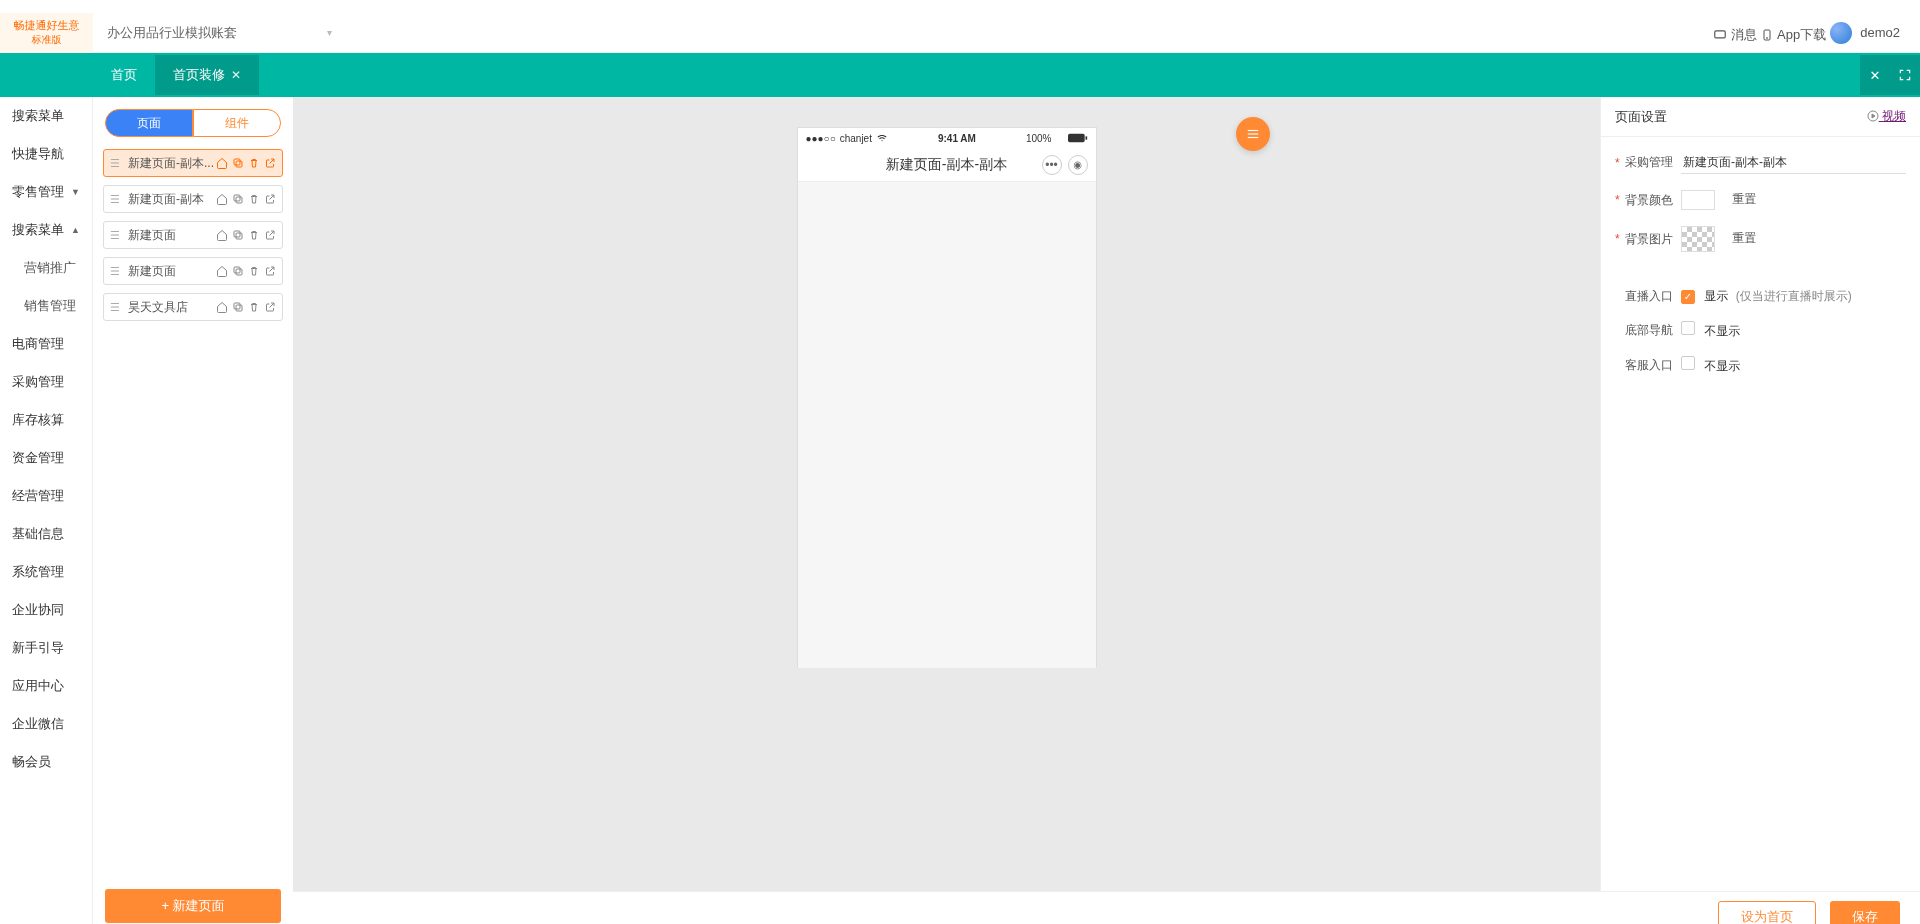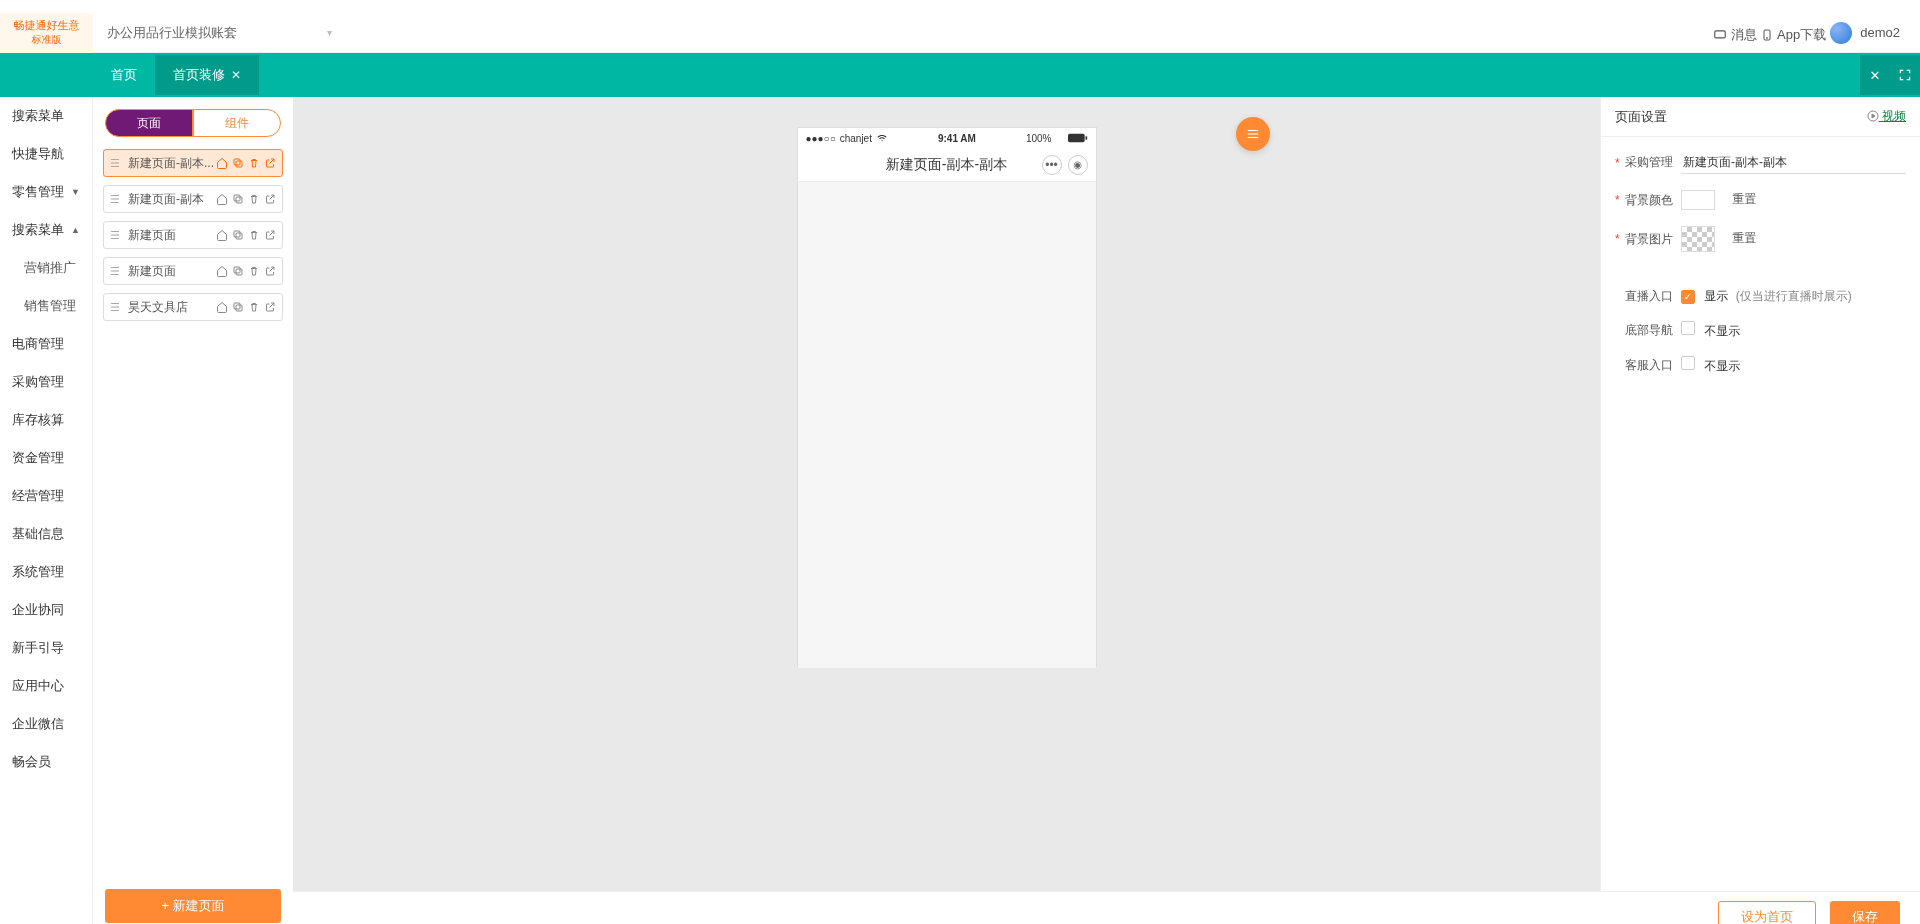--- a/index.html
+++ b/index.html
@@ -30,21 +30,21 @@
 .side-item { padding: 10px 12px; font-size: 13px; color: #333; cursor: pointer; display: flex; align-items: center; justify-content: space-between; }
 .side-item.sub { padding-left: 24px; color: #555; }
 .side-item .tri { font-size: 9px; color: #666; }
 
 .workarea { flex: 1; display: flex; background: #e9e9e9; position: relative; }
 
 
 .page-panel { width: 200px; background: #fff; display: flex; flex-direction: column; }
 .pp-tabs { display: flex; padding: 12px; }
 .pp-tab { flex: 1; height: 28px; display: flex; align-items: center; justify-content: center; font-size: 12px; border: 1px solid #ff8a33; cursor: pointer; }
-.pp-tab.left { border-radius: 14px 0 0 14px; background: #701a75; color: #fff; }
+.pp-tab.left { border-radius: 14px 0 0 14px; background: #3b82f6; color: #fff; }
 .pp-tab.right { border-radius: 0 14px 14px 0; background: #fff; color: #ff8a33; }
 .page-list { flex: 1; padding: 0 10px; overflow-y: auto; }
 .page-row { height: 28px; border: 1px solid #ddd; border-radius: 3px; margin-bottom: 8px; display: flex; align-items: center; padding: 0 6px; font-size: 12px; color: #555; cursor: pointer; }
 .page-row.active { background: #ffe9d6; border-color: #ff8a33; }
 .page-row .grip { width: 14px; color: #aaa; font-size: 11px; margin-right: 4px; }
 .page-row .name { flex: 1; overflow: hidden; white-space: nowrap; text-overflow: ellipsis; }
 .page-row .icons { display: flex; gap: 4px; color: #888; }
 .page-row .icons span { font-size: 11px; cursor: pointer; }
 .page-row.active .icons { color: #ff6a00; }
 .new-page-btn { margin: 10px 12px 18px; height: 34px; background: #ff8a33; color: #fff; border-radius: 3px; display: flex; align-items: center; justify-content: center; font-size: 13px; cursor: pointer; }
@@ -59,21 +59,21 @@
 .phone-title .dots { position: absolute; right: 34px; width: 20px; height: 20px; border: 1px solid #ccc; border-radius: 10px; display: flex; align-items: center; justify-content: center; font-size: 12px; color: #666; }
 .phone-title .target { position: absolute; right: 8px; width: 20px; height: 20px; border: 1px solid #ccc; border-radius: 10px; display: flex; align-items: center; justify-content: center; font-size: 10px; color: #666; }
 .phone-body { flex: 1; background: #f6f6f6; height: calc(540px - 54px); }
 
 .float-menu { position: absolute; top: 20px; right: 330px; }
 .float-btn { width: 34px; height: 34px; border-radius: 50%; background: #ff8a33; color: #fff; display: flex; align-items: center; justify-content: center; font-size: 16px; cursor: pointer; box-shadow: 0 2px 6px rgba(0,0,0,0.15); }
 
 
 .settings { width: 320px; background: #fff; display: flex; flex-direction: column; border-left: 1px solid #eee; }
 .settings-hd { height: 40px; display: flex; align-items: center; justify-content: space-between; padding: 0 14px; font-size: 13px; border-bottom: 1px solid #eee; }
-.settings-hd .video { font-size: 12px; color: #15803d; cursor: pointer; text-decoration: underline; }
+.settings-hd .video { font-size: 12px; color: #701a75; cursor: pointer; text-decoration: underline; }
 .form { padding: 14px; }
 .frow { display: flex; align-items: center; margin-bottom: 16px; font-size: 12px; }
 .frow .req { color: #e74c3c; width: 10px; }
 .frow .lbl { width: 56px; color: #555; }
 .frow .val { flex: 1; }
 .frow input[type=text] { width: 100%; border: none; border-bottom: 1px solid #ddd; padding: 4px 2px; font-size: 12px; outline: none; color: #333; }
 .swatch { width: 34px; height: 20px; border: 1px solid #ddd; background: #fff; display: inline-block; vertical-align: middle; }
 .checker { width: 34px; height: 26px; border: 1px solid #ddd; background-image: linear-gradient(45deg,#ccc 25%,transparent 25%,transparent 75%,#ccc 75%),linear-gradient(45deg,#ccc 25%,transparent 25%,transparent 75%,#ccc 75%); background-size: 10px 10px; background-position: 0 0, 5px 5px; display: inline-block; vertical-align: middle; }
 .reset { margin-left: 14px; color: #555; cursor: pointer; }
 .cb { width: 14px; height: 14px; border: 1px solid #ccc; display: inline-flex; align-items: center; justify-content: center; margin-right: 6px; border-radius: 2px; font-size: 10px; color: #fff; }

